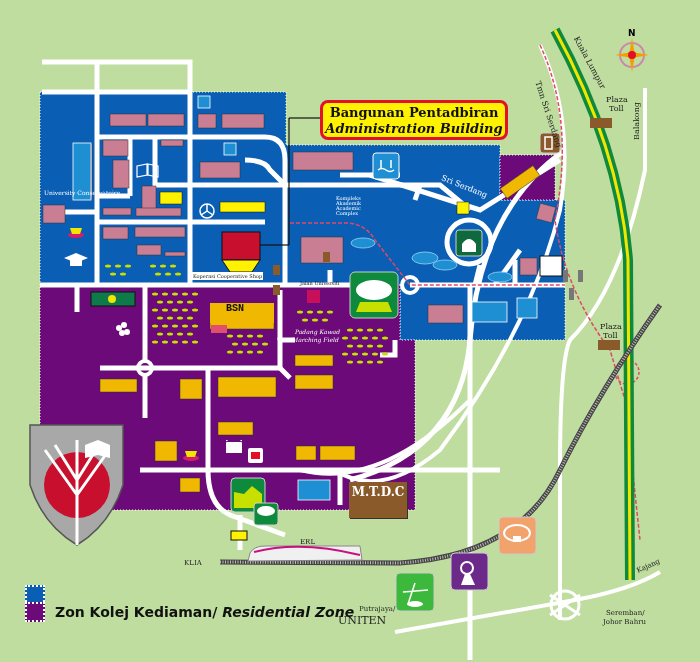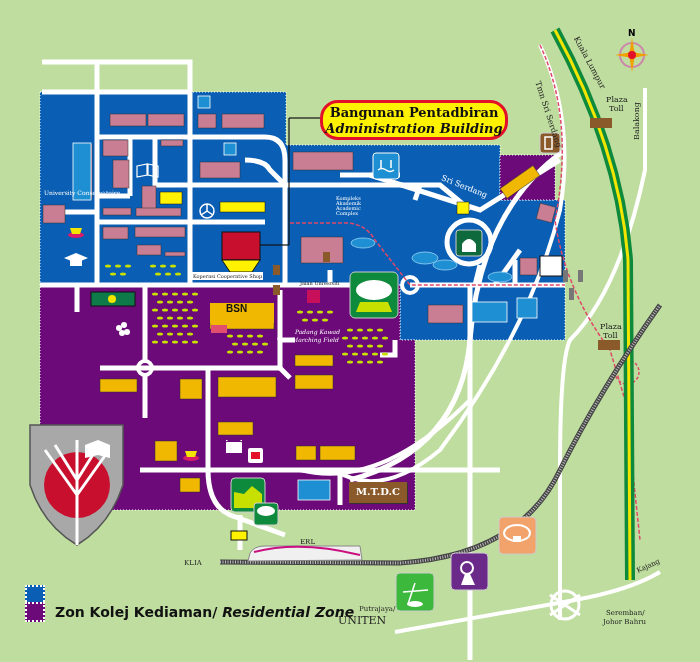--- a/index.html
+++ b/index.html
@@ -1,27 +1,27 @@
 <!DOCTYPE html>
 <html><head>
 <meta charset="utf-8">
 <style>
   html,body{margin:0;padding:0;}
   body{width:700px;height:662px;background:#bfdd9f;position:relative;overflow:hidden;font-family:"DejaVu Serif",serif;}
   svg{position:absolute;left:0;top:0;}
-  .admin-box{position:absolute;left:320px;top:100px;width:188px;height:40px;background:#fff200;border:3px solid #e3102a;border-radius:18px;box-sizing:border-box;text-align:center;font-family:"DejaVu Serif",serif;font-weight:bold;line-height:16px;padding-top:2px;color:#111;}
+  .admin-box{position:absolute;left:320px;top:100px;width:188px;height:40px;background:#fff200;border:3px solid #e3102a;border-radius:8px;box-sizing:border-box;text-align:center;font-family:"DejaVu Serif",serif;font-weight:bold;line-height:16px;padding-top:2px;color:#111;}
   .admin-box .l1{font-size:13px;}
   .admin-box .l2{font-size:13px;font-style:italic;text-align:center;}
   .lbl{position:absolute;font-size:8px;color:#222;font-family:"DejaVu Serif",serif;white-space:nowrap;}
   .lbl-w{color:#fff;}
   .legend{position:absolute;left:25px;font-family:"DejaVu Sans",sans-serif;font-weight:bold;font-size:14px;color:#111;display:flex;align-items:center;}
   .legend .sw{width:20px;height:20px;margin-right:10px;border:2px dotted #fff;box-sizing:border-box;}
   .legend i{font-weight:bold;}
-  .mtdc{position:absolute;left:349px;top:482px;width:58px;height:21px;background:#8b5a2b;color:#fff;font-size:10px;font-weight:bold;text-align:center;line-height:20px;box-shadow:1px 1px 0 #333;font-family:"DejaVu Serif",serif;}
-  .bsn{position:absolute;left:210px;top:303px;width:64px;height:20px;background:#f0b800;font-family:Liberation Sans, sans-serif;font-weight:bold;font-size:10px;line-height:12px;color:#111;padding-left:16px;box-sizing:border-box;}
+  .mtdc{position:absolute;left:349px;top:482px;width:58px;height:36px;background:#8b5a2b;color:#fff;font-size:12px;font-weight:bold;text-align:center;line-height:20px;box-shadow:1px 1px 0 #333;font-family:"DejaVu Serif",serif;}
+  .bsn{position:absolute;left:210px;top:303px;width:64px;height:20px;background:#f0b800;font-family:Liberation Mono, monospace;font-weight:bold;font-size:10px;line-height:12px;color:#111;padding-left:16px;box-sizing:border-box;}
   .compass-n{position:absolute;left:628px;top:28px;font-size:9px;font-weight:bold;font-family:"DejaVu Sans",sans-serif;}
 </style>
 </head>
 <body>
 
 <svg width="700" height="662" viewBox="0 0 700 662">
 
   <g>
     <path d="M40 92 L286 92 L286 145 L500 145 L500 200 L565 200 L565 340 L400 340 L400 285 L40 285 Z" fill="#0a5fb4" stroke="#fff" stroke-dasharray="1,2" stroke-width="1"></path>
   </g>

